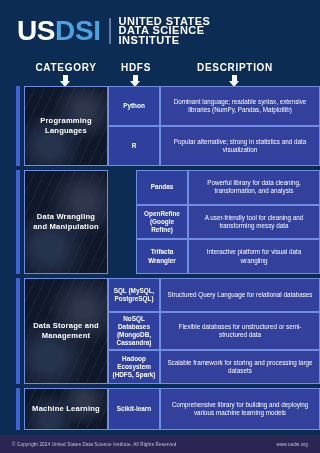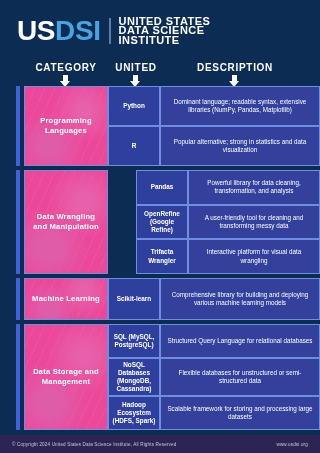--- a/index.html
+++ b/index.html
@@ -29,21 +29,21 @@
   .arrow .tip{width:0;height:0;border-left:5.5px solid transparent;border-right:5.5px solid transparent;border-top:6px solid #ffffff;}
   .ar-cat{left:60px;top:13px;}
   .ar-tool{left:130px;top:13px;}
   .ar-desc{left:229px;top:13px;}
   
   .table{position:absolute;left:0;top:86px;right:0;}
   .group{position:relative;display:flex;margin-bottom:4px;padding-left:16px;}
   .accent{position:absolute;left:16px;top:0;bottom:0;width:4px;background:#3f63d6;}
   .catcell{
     position:relative;margin-left:8px;width:84px;box-sizing:border-box;
-    background:#ec4899;border:1px solid #6f8ee0;
+    background:#0f172a;border:1px solid #6f8ee0;
     display:flex;align-items:center;justify-content:center;text-align:center;
     overflow:hidden;
   }
   .catcell .tex{position:absolute;inset:0;opacity:.16;
     background:
       radial-gradient(circle at 30% 75%, #9fc4ff 0 12%, transparent 42%),
       radial-gradient(circle at 72% 30%, #cfe0ff 0 8%, transparent 40%),
       repeating-linear-gradient(115deg, rgba(255,255,255,.35) 0 1px, transparent 1px 9px);
   }
   .catlabel{position:relative;font-size:7.6px;font-weight:bold;line-height:9.6px;letter-spacing:0.2px;padding:0 4px;}
@@ -74,21 +74,21 @@
     <div class="logo-words">
       <div>UNITED STATES</div>
       <div>DATA SCIENCE</div>
       <div>INSTITUTE</div>
     </div>
   </div>
 </div>
 
 <div class="colheads">
   <div class="colhead ch-cat">CATEGORY</div>
-  <div class="colhead ch-tool">UNITED</div>
+  <div class="colhead ch-tool">HDFS</div>
   <div class="colhead ch-desc">DESCRIPTION</div>
 
   <div class="arrow ar-cat">
     <div class="stem"></div>
       <div class="tip"></div>
   </div>
   <div class="arrow ar-tool">
     <div class="stem"></div>
       <div class="tip"></div>
   </div>
@@ -130,33 +130,20 @@
         <div class="row">
           <div class="cell tool">OpenRefine (Google Refine)</div>
           <div class="cell desc">A user-friendly tool for cleaning and transforming messy data</div>
         </div>
         <div class="row">
           <div class="cell tool">Trifacta Wrangler</div>
           <div class="cell desc">Interactive platform for visual data wrangling</div>
         </div>
       </div>
     </div>
-    <div class="group" style="height: 42px;">
-      <div class="accent"></div>
-      <div class="catcell">
-        <div class="tex"></div>
-        <div class="catlabel">Machine Learning</div>
-      </div>
-      <div class="rows">
-        <div class="row">
-          <div class="cell tool">Scikit-learn</div>
-          <div class="cell desc">Comprehensive library for building and deploying various machine learning models</div>
-        </div>
-      </div>
-    </div>
     <div class="group" style="height: 106px;">
       <div class="accent"></div>
       <div class="catcell">
         <div class="tex"></div>
         <div class="catlabel">Data Storage and Management</div>
       </div>
       <div class="rows">
         <div class="row">
           <div class="cell tool">SQL (MySQL, PostgreSQL)</div>
           <div class="cell desc">Structured Query Language for relational databases</div>
@@ -164,18 +151,31 @@
         <div class="row">
           <div class="cell tool">NoSQL Databases (MongoDB, Cassandra)</div>
           <div class="cell desc">Flexible databases for unstructured or semi-structured data</div>
         </div>
         <div class="row">
           <div class="cell tool">Hadoop Ecosystem (HDFS, Spark)</div>
           <div class="cell desc">Scalable framework for storing and processing large datasets</div>
         </div>
       </div>
     </div>
+    <div class="group" style="height: 42px;">
+      <div class="accent"></div>
+      <div class="catcell">
+        <div class="tex"></div>
+        <div class="catlabel">Machine Learning</div>
+      </div>
+      <div class="rows">
+        <div class="row">
+          <div class="cell tool">Scikit-learn</div>
+          <div class="cell desc">Comprehensive library for building and deploying various machine learning models</div>
+        </div>
+      </div>
+    </div>
   </div>
 
 <div class="footer">
   <div class="copy">© Copyright 2024  United States Data Science Institute, All Rights Reserved</div>
   <div class="site">www.usdsi.org</div>
 </div>
 
 </body></html>

